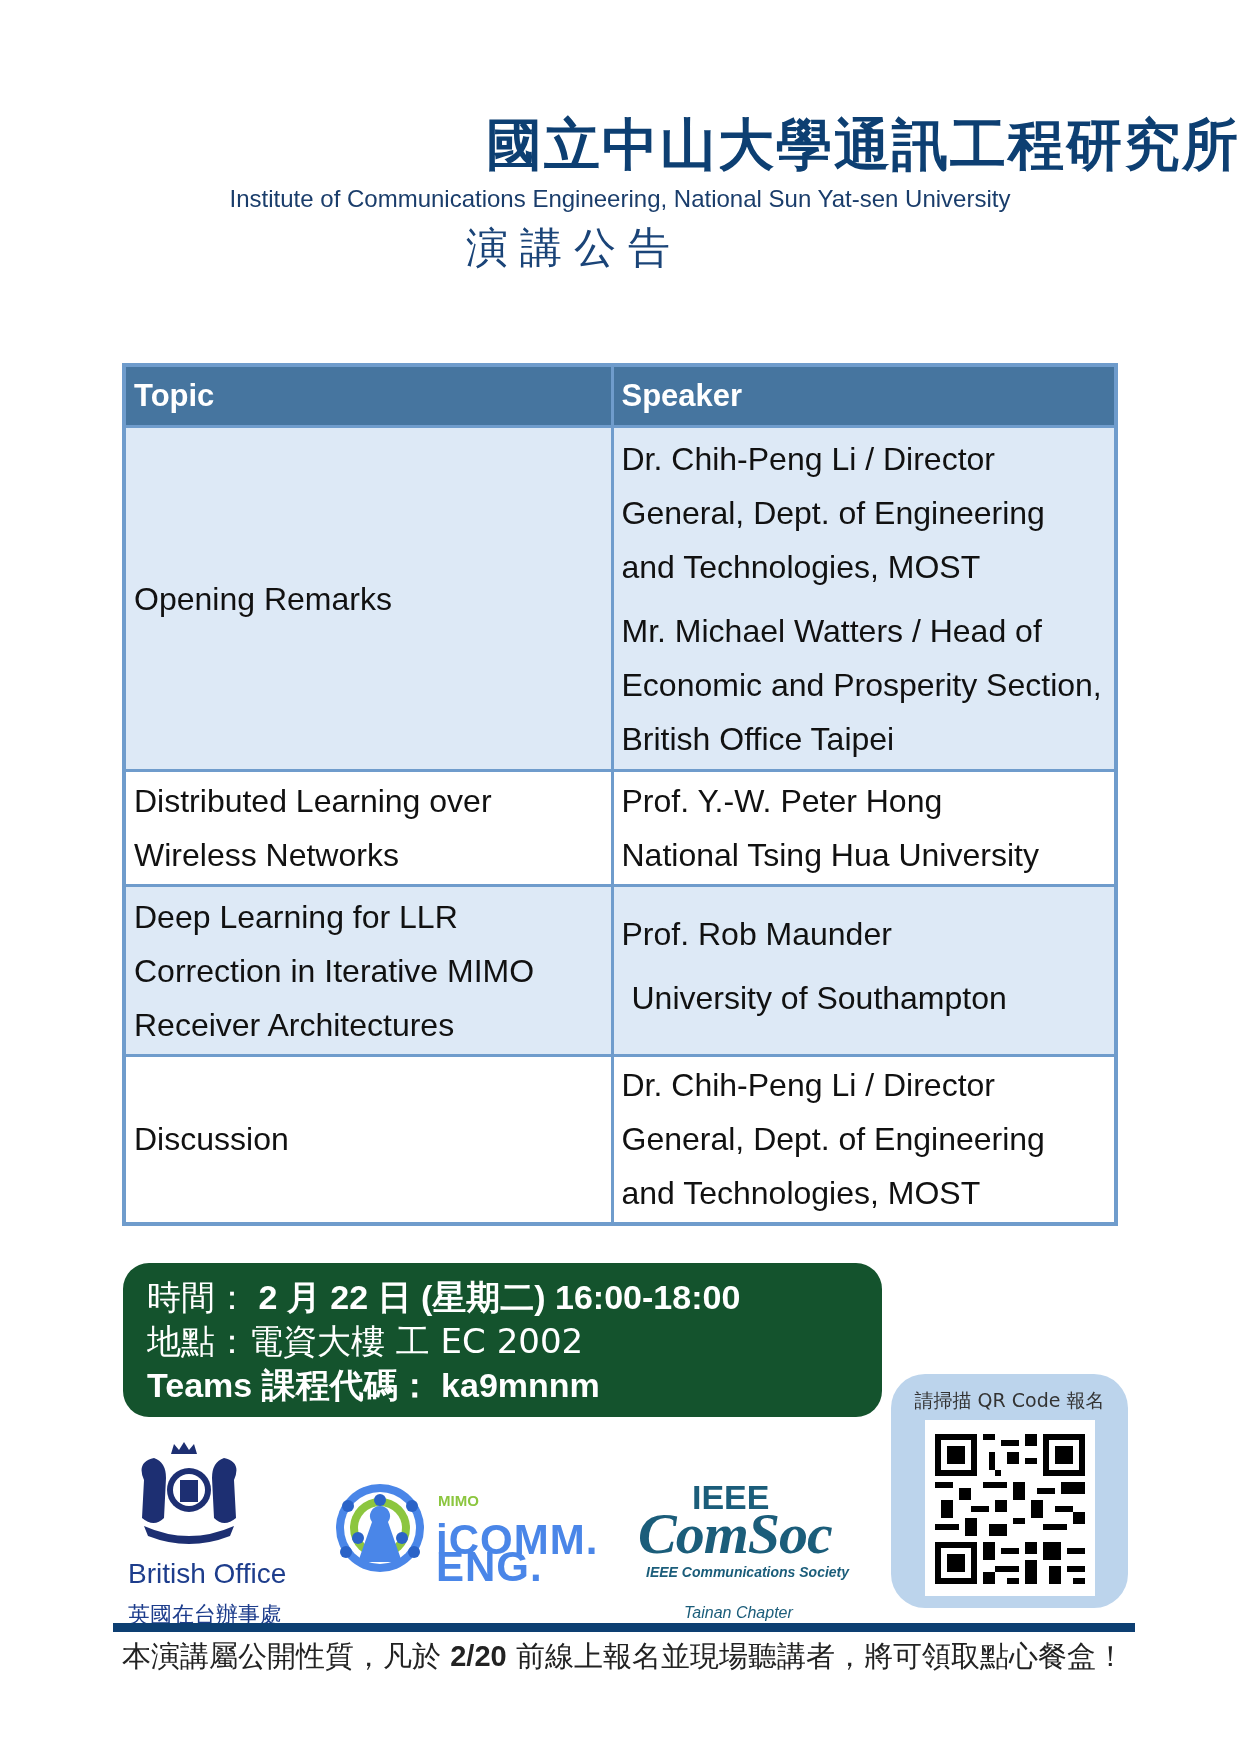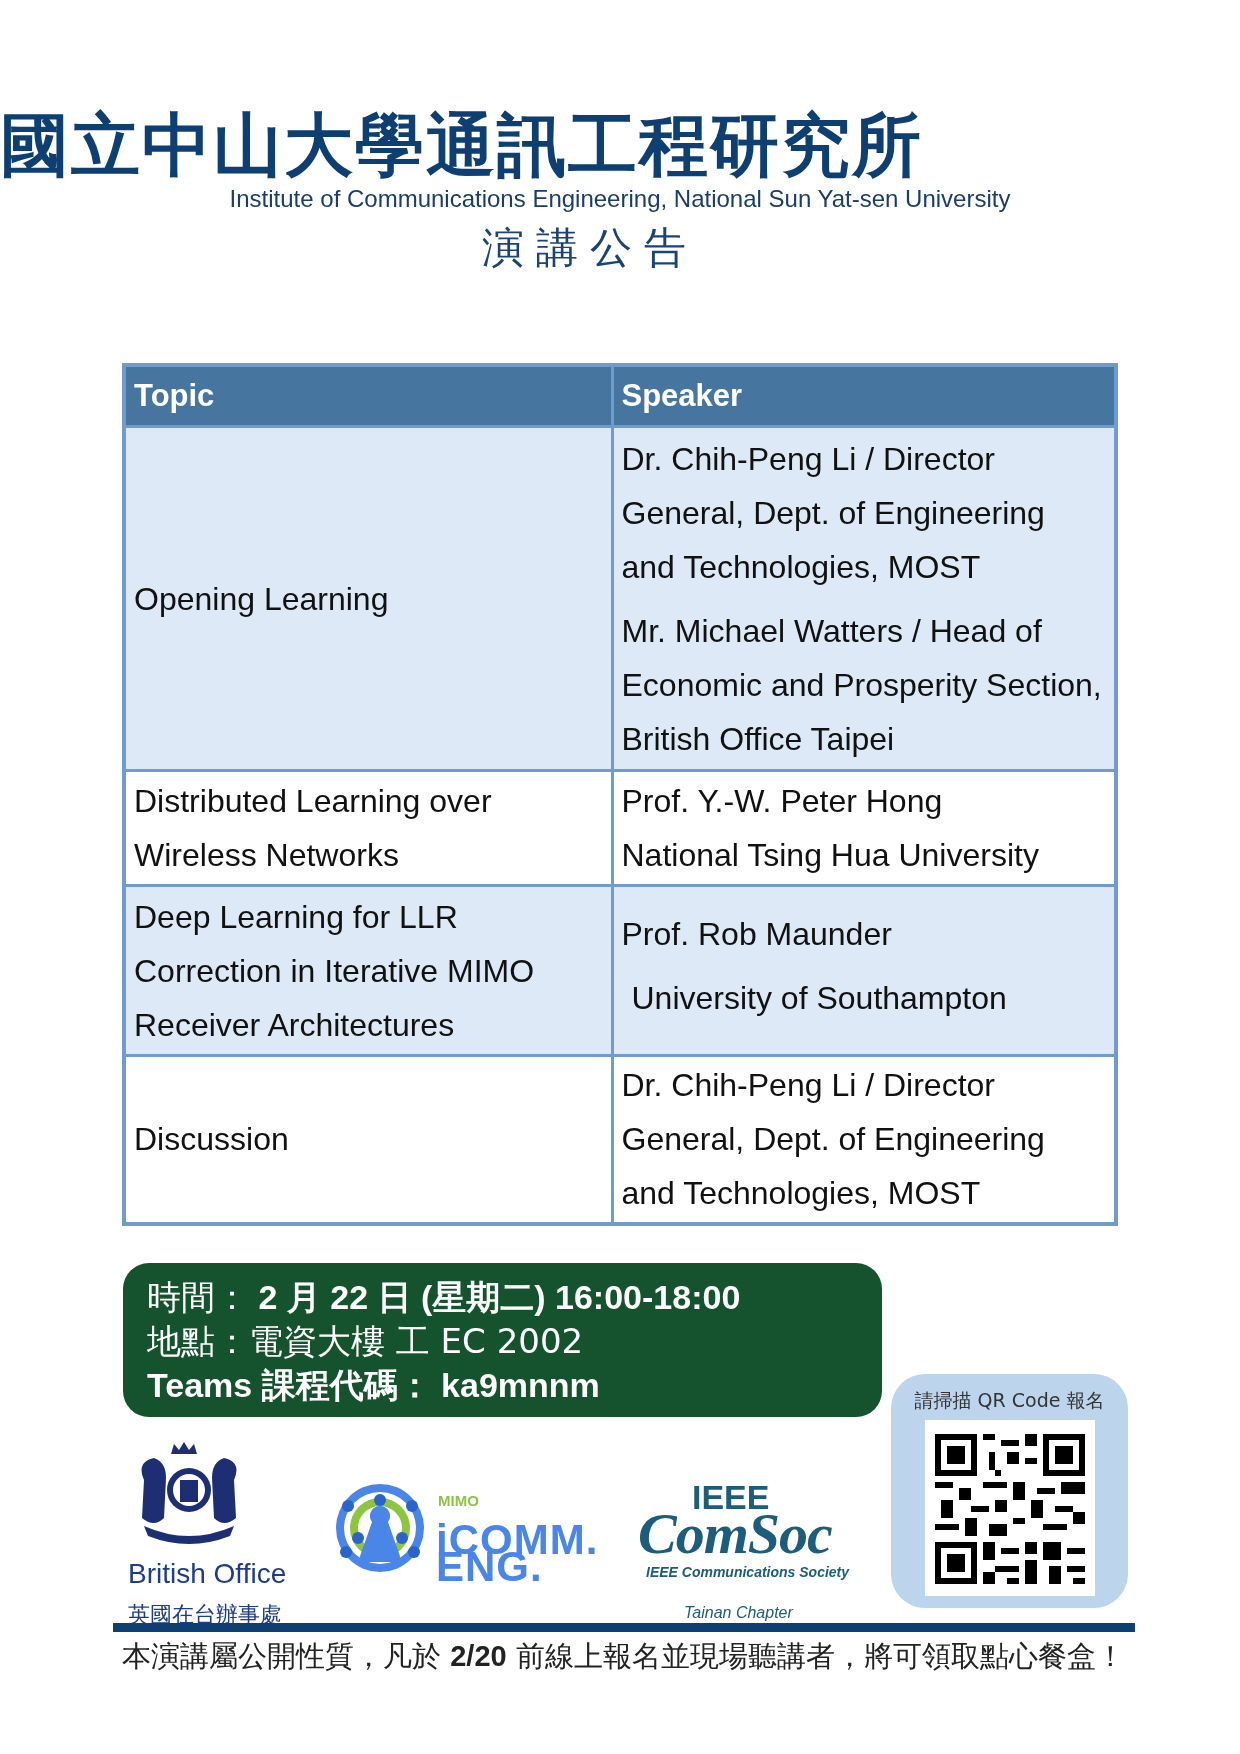--- a/index.html
+++ b/index.html
@@ -1,25 +1,25 @@
 <!DOCTYPE html>
 <html><head>
 <meta charset="utf-8">
 <style>
   html, body { margin:0; padding:0; background:#ffffff; }
   body { width:1240px; height:1754px; position:relative; overflow:hidden;
          font-family:"Liberation Sans","DejaVu Sans",sans-serif; color:#111; }
   .abs { position:absolute; }
 
-  .title-zh { left:0; width:1240px; top:100px; text-align:left;
+  .title-zh { left:0; width:1240px; top:100px; text-align:right;
               font-family:"DejaVu Sans",sans-serif; font-weight:bold;
-              font-size:69px; color:#0d3f72; letter-spacing:2px; line-height:90px; }
+              font-size:56px; color:#0d3f72; letter-spacing:2px; line-height:90px; }
   .title-en { left:0; width:1240px; top:184px; text-align:center;
               font-size:24px; color:#1a3d6b; line-height:30px; }
-  .title-sub { left:16px; width:1148px; top:222px; text-align:center;
+  .title-sub { left:0; width:1148px; top:222px; text-align:center;
                font-family:"DejaVu Sans",sans-serif; font-size:42px; color:#1a4478;
                letter-spacing:12px; line-height:52px; }
 
   table.sched { position:absolute; left:122px; top:363px; width:996px;
                 border-collapse:collapse; border:4px solid #6f9ccc; }
   table.sched th, table.sched td { border:3px solid #6f9ccc; padding:0 8px;
                 vertical-align:middle; text-align:left; font-size:32px;
                 line-height:54px; color:#111; }
   table.sched th { background:#46759f; color:#ffffff; font-weight:bold;
                    height:58px; font-size:31px; }
@@ -75,21 +75,21 @@
   <colgroup>
       <col class="c1">
       <col>
     </colgroup>
   <tbody>
       <tr>
     <th>Topic</th>
     <th>Speaker</th>
   </tr>
   <tr class="shade" style="height:344px">
-    <td>Opening Learning</td>
+    <td>Opening Remarks</td>
     <td>
       <span class="spk-block">Dr. Chih-Peng Li / Director General, Dept. of Engineering and Technologies, MOST</span>
       <span class="spk-block">Mr. Michael Watters / Head of Economic and Prosperity Section, British Office Taipei</span>
     </td>
   </tr>
   <tr class="plain" style="height:115px">
     <td>Distributed Learning over Wireless Networks</td>
     <td>
       <span class="spk-block" style="margin:0">Prof. Y.-W. Peter Hong</span>
       <span class="spk-block" style="margin:0">National Tsing Hua University</span>

